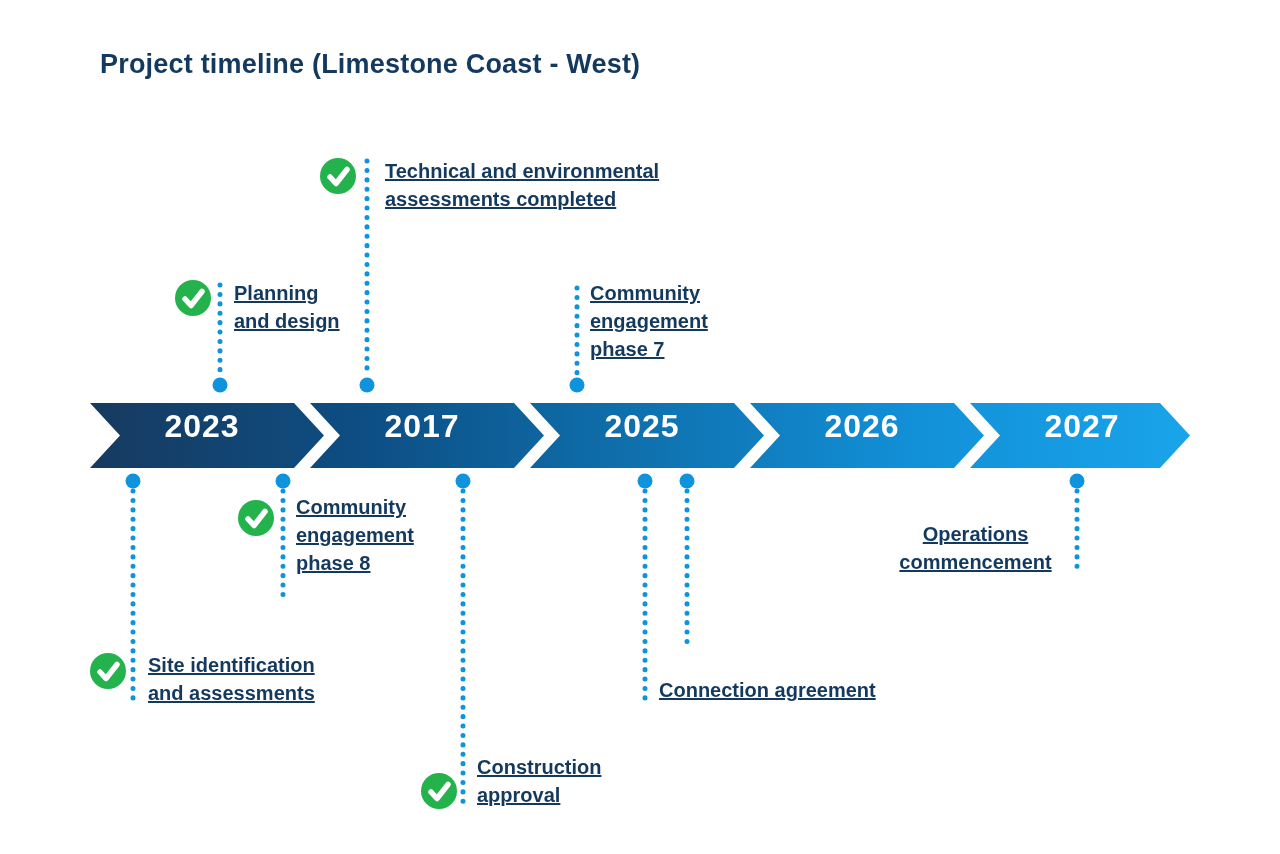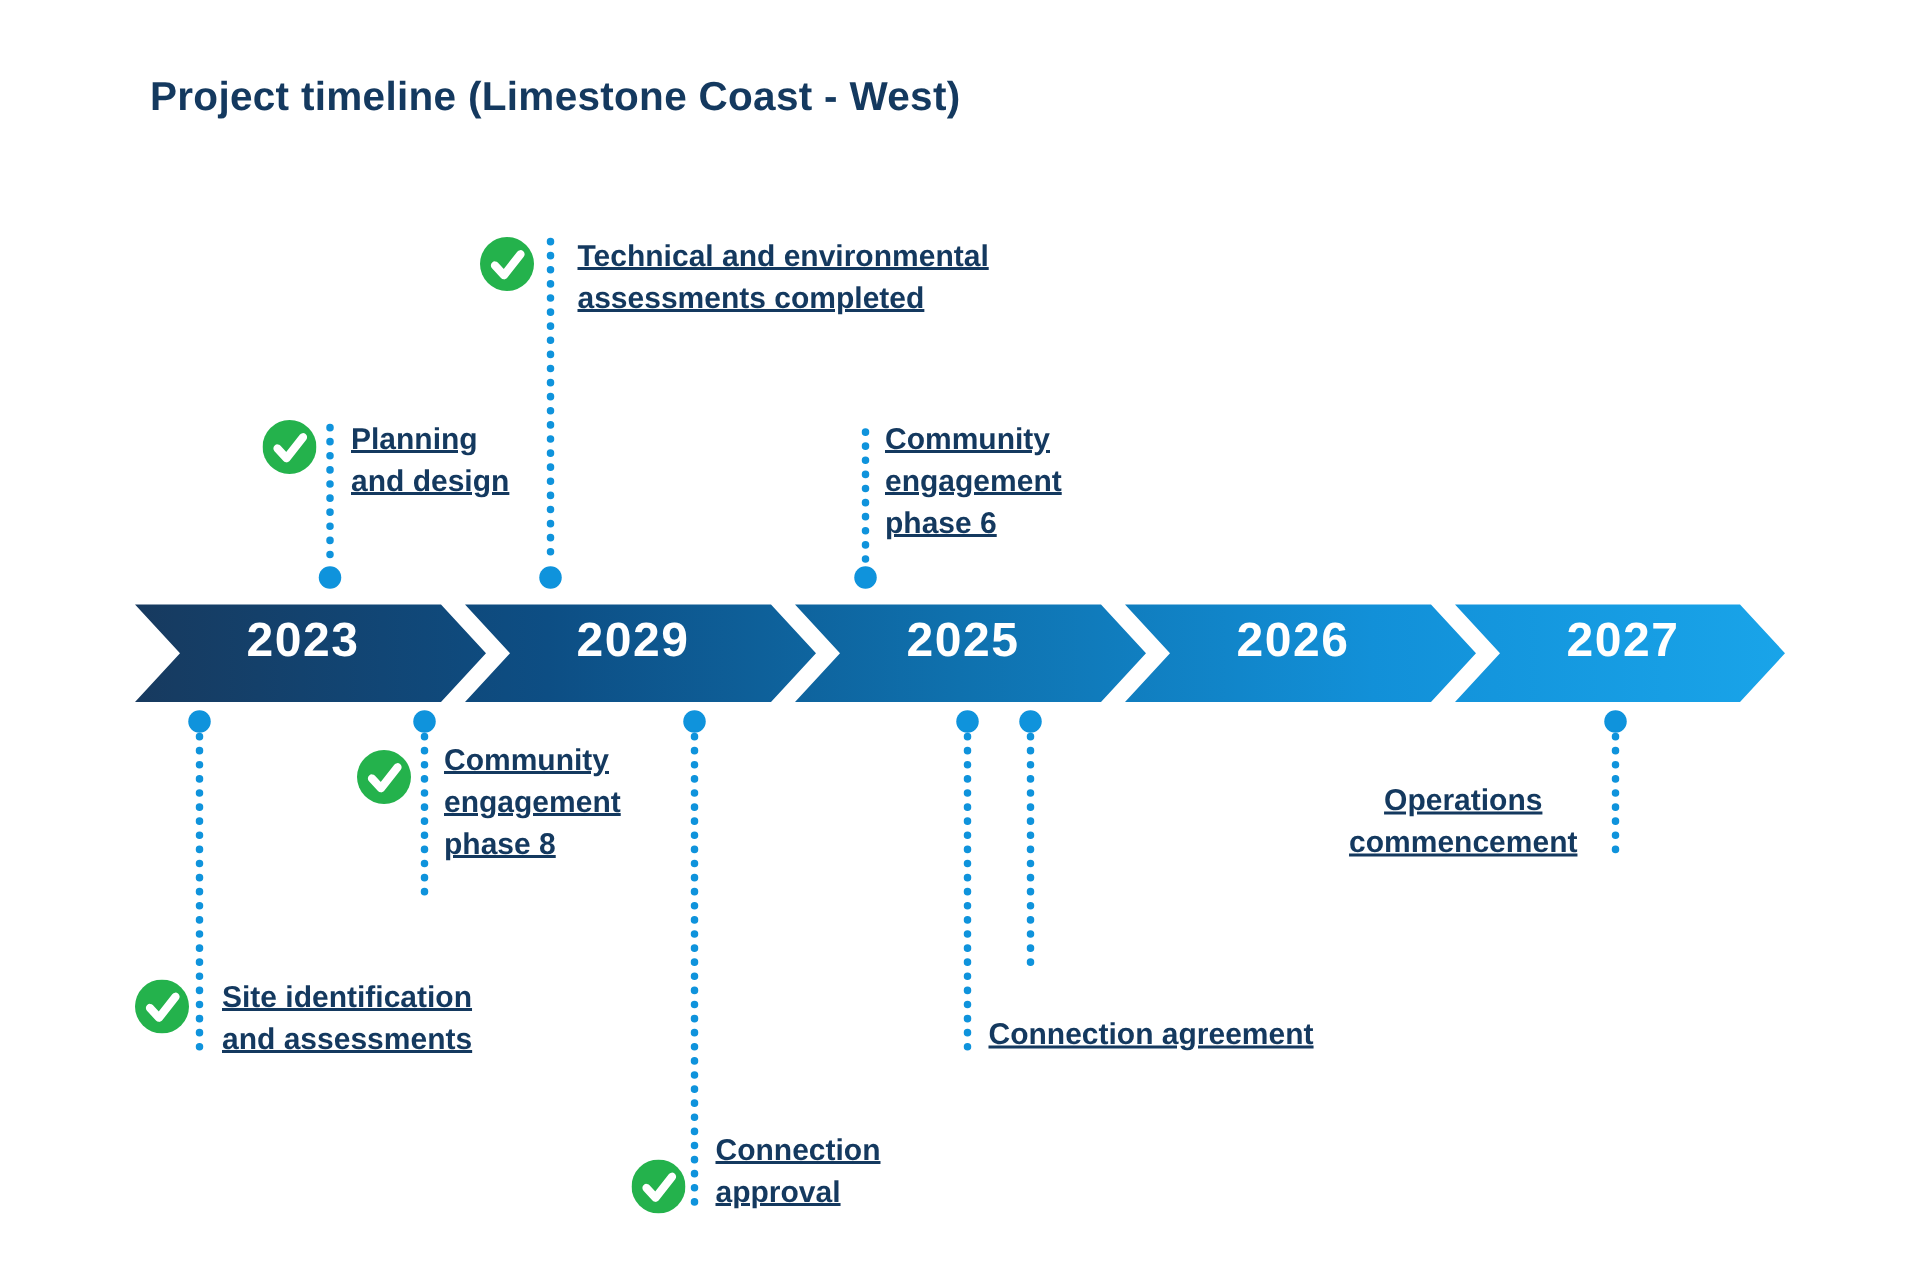--- a/index.html
+++ b/index.html
@@ -75,21 +75,21 @@
       <circle cx="133" cy="481" r="7.5"></circle>
       <circle cx="283" cy="481" r="7.5"></circle>
       <circle cx="463" cy="481" r="7.5"></circle>
       <circle cx="645" cy="481" r="7.5"></circle>
       <circle cx="687" cy="481" r="7.5"></circle>
       <circle cx="1077" cy="481" r="7.5"></circle>
     </g>
   </svg>
 
   <div class="year" style="left:90px">2023</div>
-  <div class="year" style="left:310px">2029</div>
+  <div class="year" style="left:310px">2017</div>
   <div class="year" style="left:530px">2025</div>
   <div class="year" style="left:750px">2026</div>
   <div class="year" style="left:970px">2027</div>
 
   <svg class="check" style="left:175px;top:280px" viewBox="0 0 36 36">
     <circle cx="18" cy="18" r="18" fill="#24b24c"></circle>
       <polyline points="10,19 16,25.5 27,11.5" fill="none" stroke="#ffffff" stroke-width="5.5" stroke-linecap="round" stroke-linejoin="round"></polyline>
   </svg>
   <svg class="check" style="left:320px;top:158px" viewBox="0 0 36 36">
     <circle cx="18" cy="18" r="18" fill="#24b24c"></circle>
@@ -103,20 +103,20 @@
     <circle cx="18" cy="18" r="18" fill="#24b24c"></circle>
       <polyline points="10,19 16,25.5 27,11.5" fill="none" stroke="#ffffff" stroke-width="5.5" stroke-linecap="round" stroke-linejoin="round"></polyline>
   </svg>
   <svg class="check" style="left:421px;top:773px" viewBox="0 0 36 36">
     <circle cx="18" cy="18" r="18" fill="#24b24c"></circle>
       <polyline points="10,19 16,25.5 27,11.5" fill="none" stroke="#ffffff" stroke-width="5.5" stroke-linecap="round" stroke-linejoin="round"></polyline>
   </svg>
 
   <div class="milestone-label" style="left:234px;top:279px;width:122px">Planning and design</div>
   <div class="milestone-label" style="left:385px;top:157px;width:300px">Technical and environmental assessments completed</div>
-  <div class="milestone-label" style="left:590px;top:279px;width:142px">Community engagement phase 6</div>
+  <div class="milestone-label" style="left:590px;top:279px;width:142px">Community engagement phase 7</div>
   <div class="milestone-label" style="left:148px;top:651px;width:200px">Site identification and assessments</div>
   <div class="milestone-label" style="left:296px;top:493px;width:142px">Community engagement phase 8</div>
-  <div class="milestone-label" style="left:477px;top:753px;width:150px">Connection approval</div>
+  <div class="milestone-label" style="left:477px;top:753px;width:150px">Construction approval</div>
   <div class="milestone-label nowrap" style="left:659px;top:676px">Connection agreement</div>
   <div class="milestone-label right" style="left:888px;top:520px;width:175px">Operations commencement</div>
 
 </div>
 
 </body></html>

